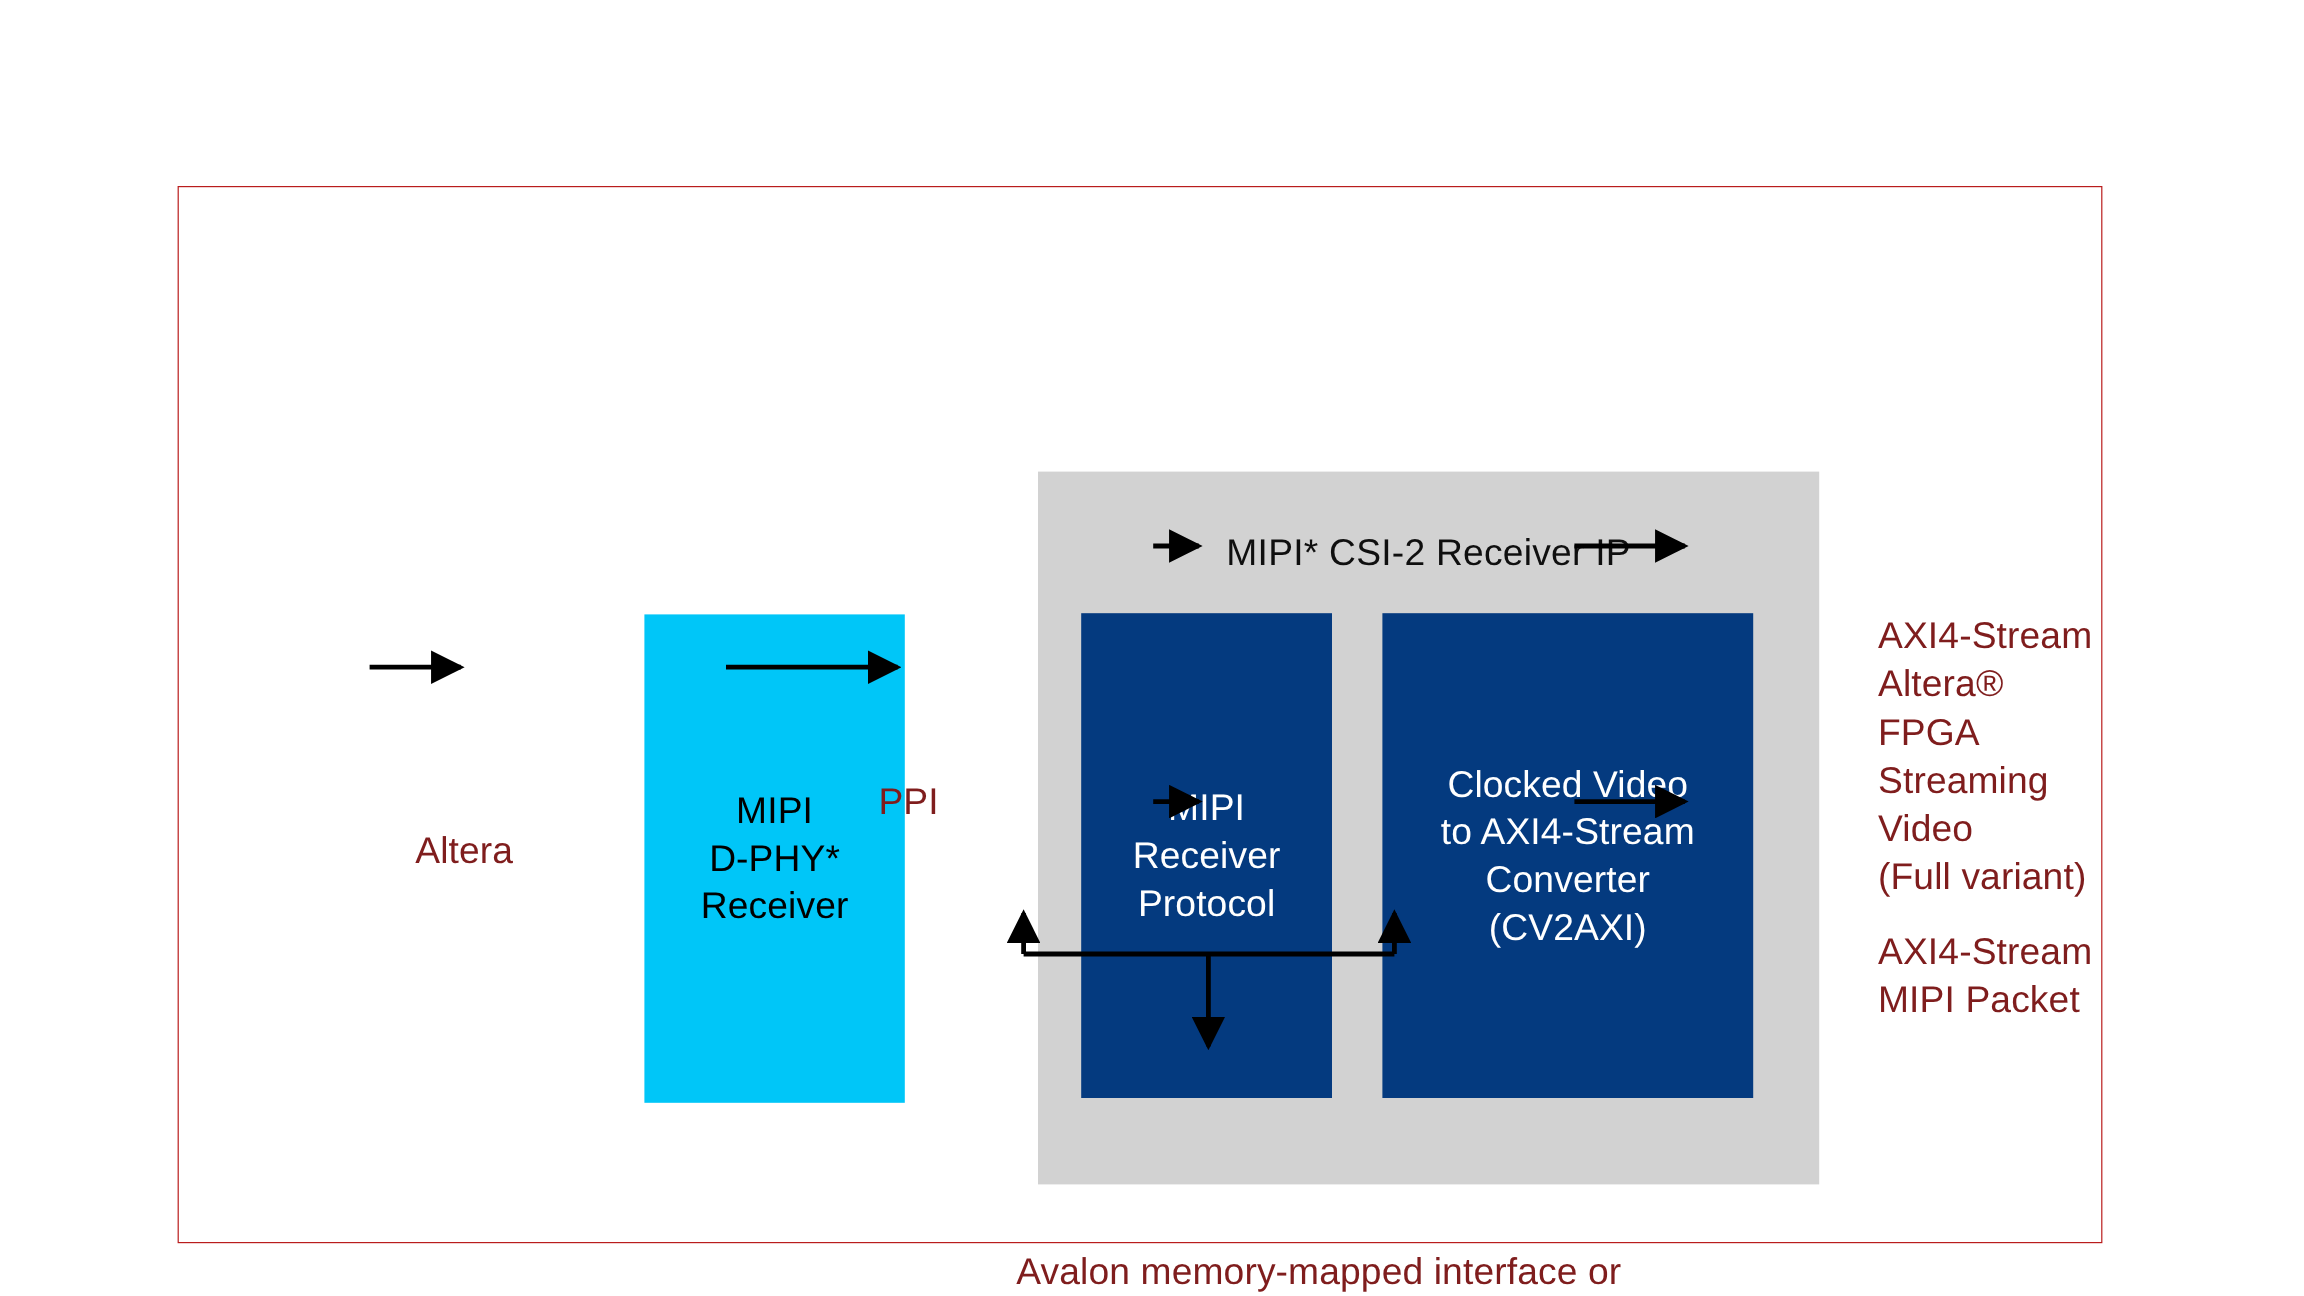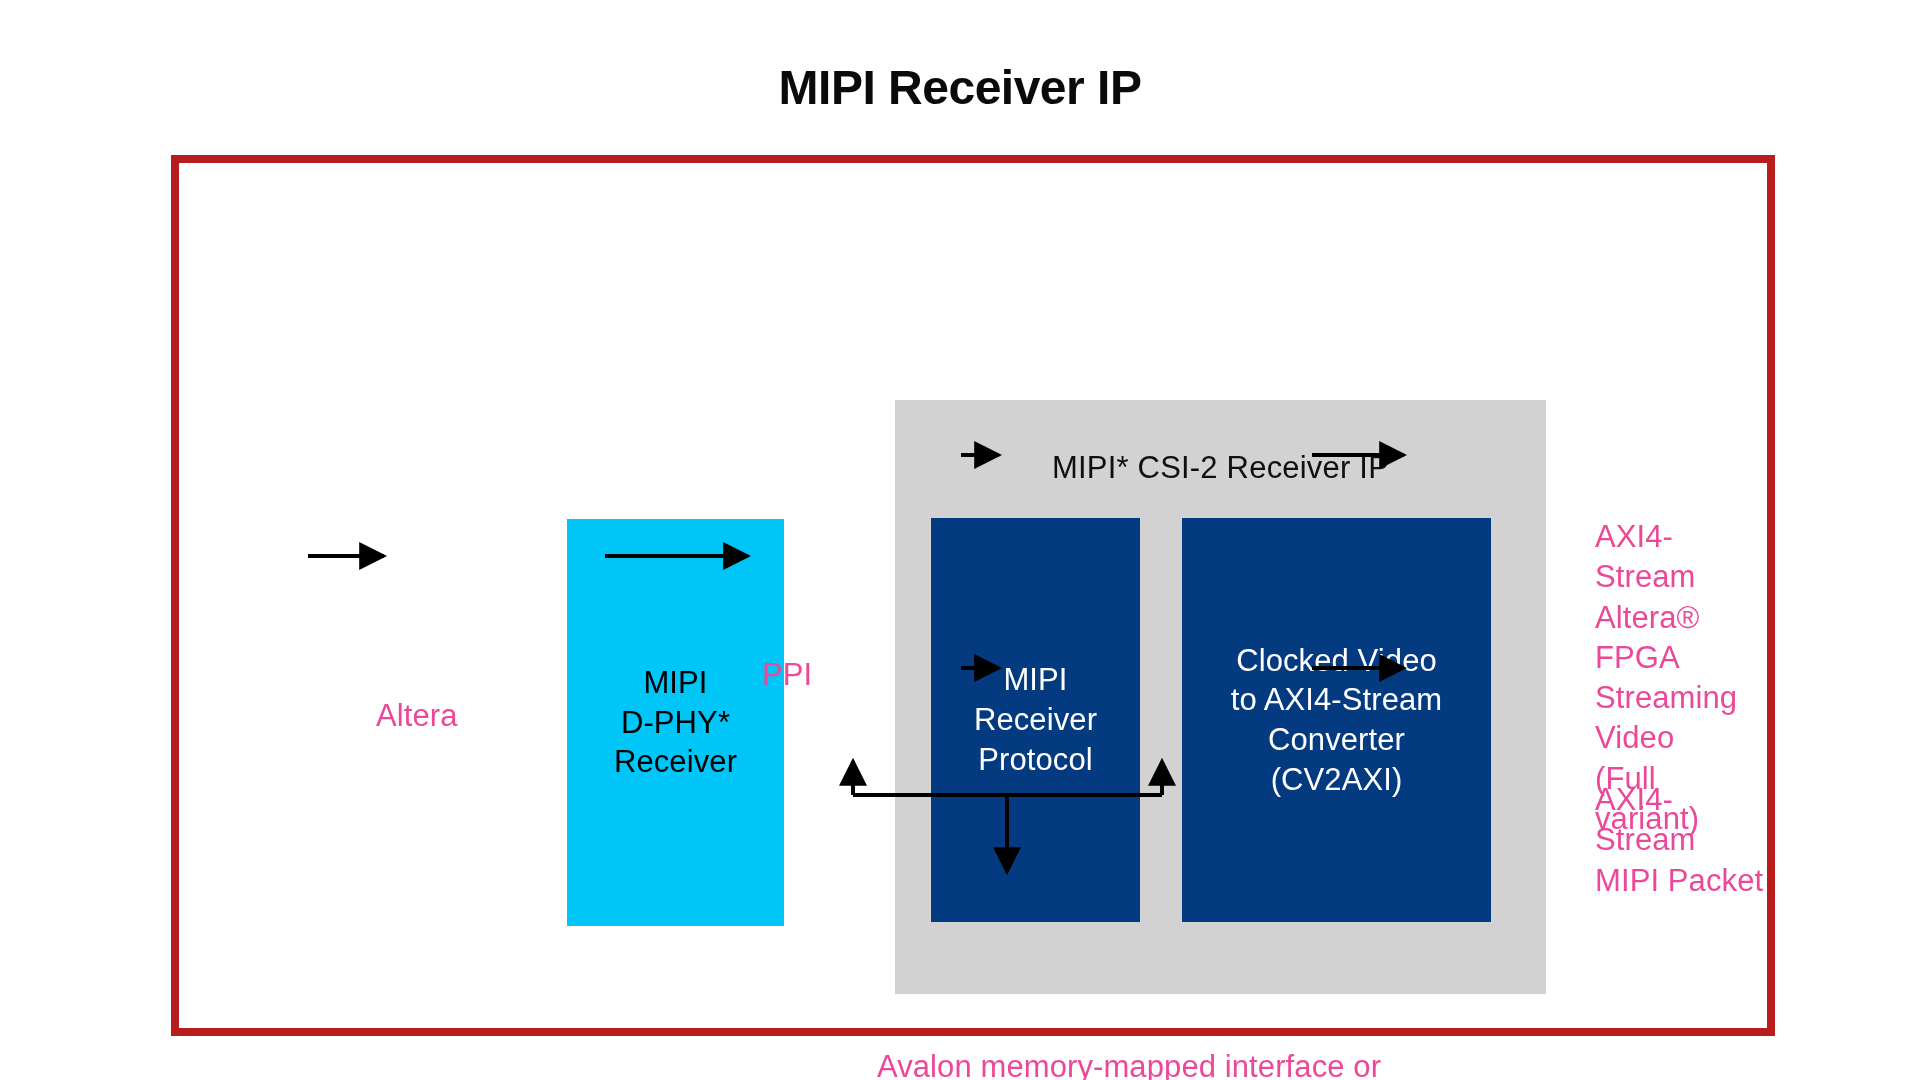--- a/index.html
+++ b/index.html
@@ -34,24 +34,23 @@
     color: #0a0a0a;
   }
 
   
   #diagram-frame {
     position: absolute;
     left: 148px;
     top: 155px;
     width: 1604px;
     height: 881px;
-    border: 8px solid #b91c1c;
+    border: 1px solid #b91c1c;
     box-sizing: border-box;
     background: #ffffff;
-    margin-left: 23px;
   }
 
   
   #csi2-container {
     position: absolute;
     left: 716px;
     top: 237px;
     width: 651px;
     height: 594px;
     background: #d2d2d2;
@@ -110,21 +109,21 @@
     background: #043a7f;
     align-items: center;
   }
   #block-cv2axi .block-label { color: #ffffff; }
 
   
   .note {
     position: absolute;
     font-size: 31px;
     line-height: 1.3;
-    color: #ec4899;
+    color: #7f1d1d;
     white-space: pre-line;
     letter-spacing: 0.1px;
   }
   #label-serial { left: 197px; top: 533px; }
   #label-ppi    { left: 583px; top: 492px; }
   #label-out-full   { left: 1416px; top: 354px; }
   #label-out-packet { left: 1416px; top: 617px; }
   #label-control {
     left: 148px;
     top: 884px;
@@ -140,21 +139,20 @@
     width: 1920px;
     height: 1080px;
     pointer-events: none;
   }
 </style>
 </head>
 <body>
 
 <div id="stage">
 
-  <h1 id="page-title">MIPI Receiver IP</h1>
 
   <div id="diagram-frame">
 
     <div id="csi2-container">
       <div id="csi2-container-label">MIPI* CSI-2 Receiver IP</div>
     </div>
 
     <div id="block-dphy" class="block">
       <span class="block-label">MIPI
 D-PHY*

